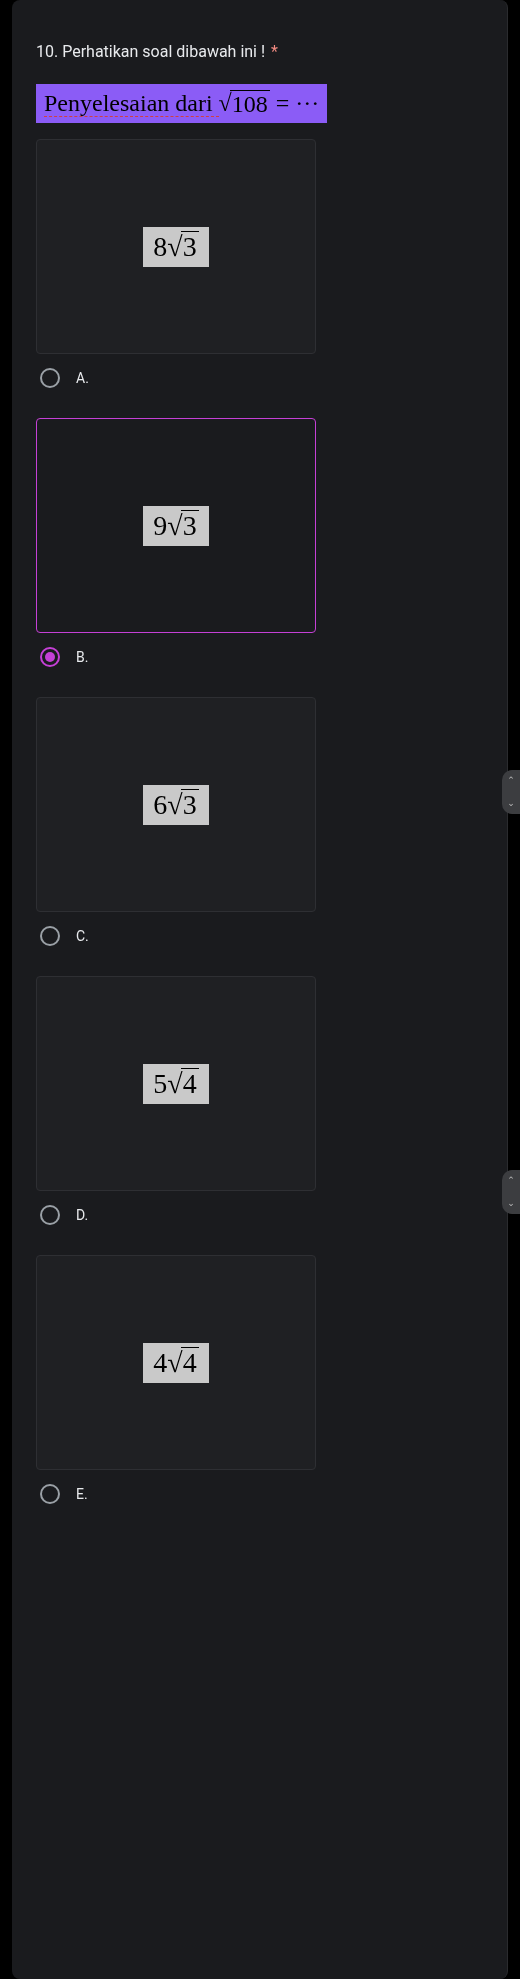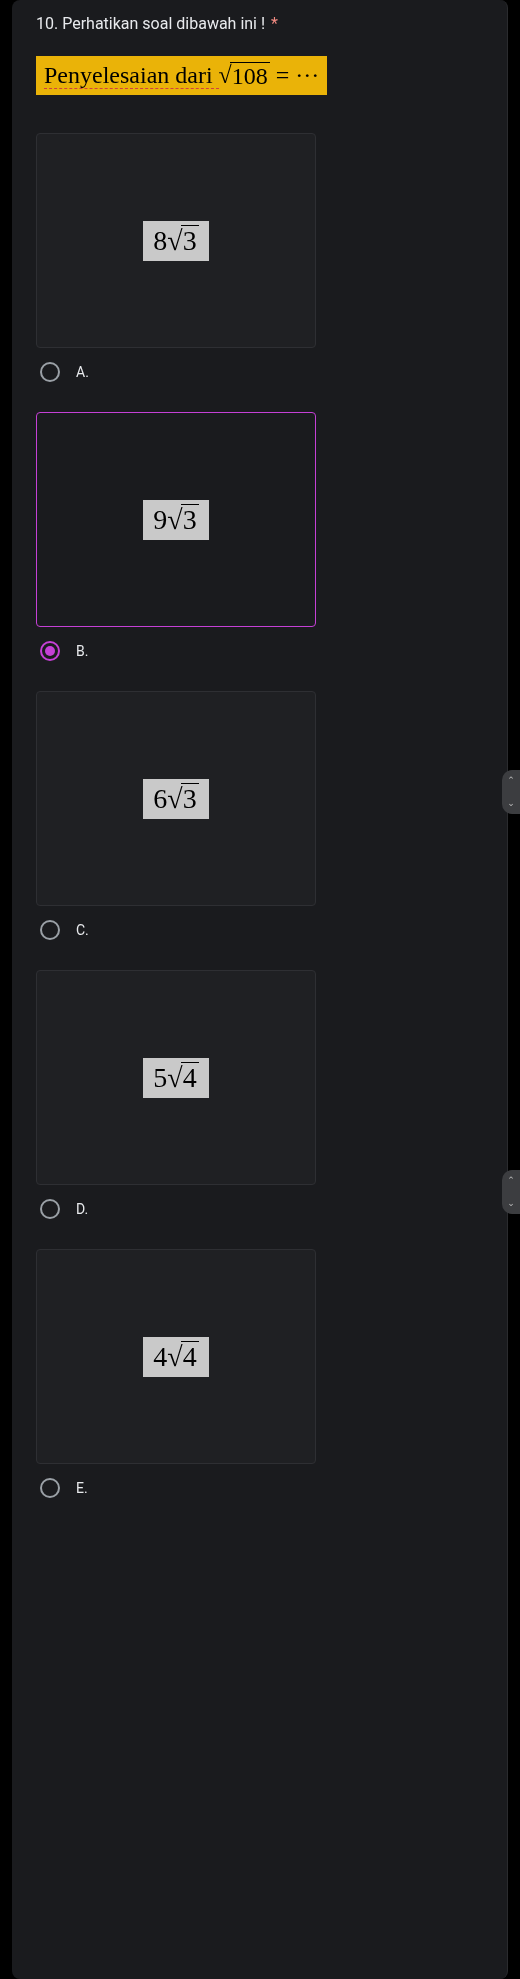--- a/index.html
+++ b/index.html
@@ -8,39 +8,39 @@
       font-family: 'Roboto', Arial, sans-serif;
       color: #e8eaed;
       width: 520px;
       min-height: 1979px;
       position: relative;
     }
     .card {
       background: #1a1b1e;
       margin: 0 12px;
       border-radius: 8px;
-      padding: 12px 24px 24px 24px;
+      padding: 40px 24px 24px 24px;
       border-right: 1px solid #2a2b2e;
       min-height: 1979px;
     }
     .question-title {
       font-size: 16px;
       color: #e8eaed;
       margin-bottom: 20px;
       line-height: 1.5;
     }
     .required { color: #f28b82; margin-left: 2px; }
     .prompt-box {
-      background: #eab308;
+      background: #8b5cf6;
       color: #000;
       padding: 6px 8px;
       font-family: 'Times New Roman', serif;
       font-size: 24px;
       display: inline-block;
-      margin-bottom: 38px;
+      margin-bottom: 16px;
       max-width: 100%;
     }
     .prompt-box .underlined { border-bottom: 1px dashed #d04040; }
 
     .option-block { margin-bottom: 16px; }
     .image-frame {
       background: #1f2023;
       border: 1px solid #2e2f33;
       border-radius: 4px;
       width: 280px;

